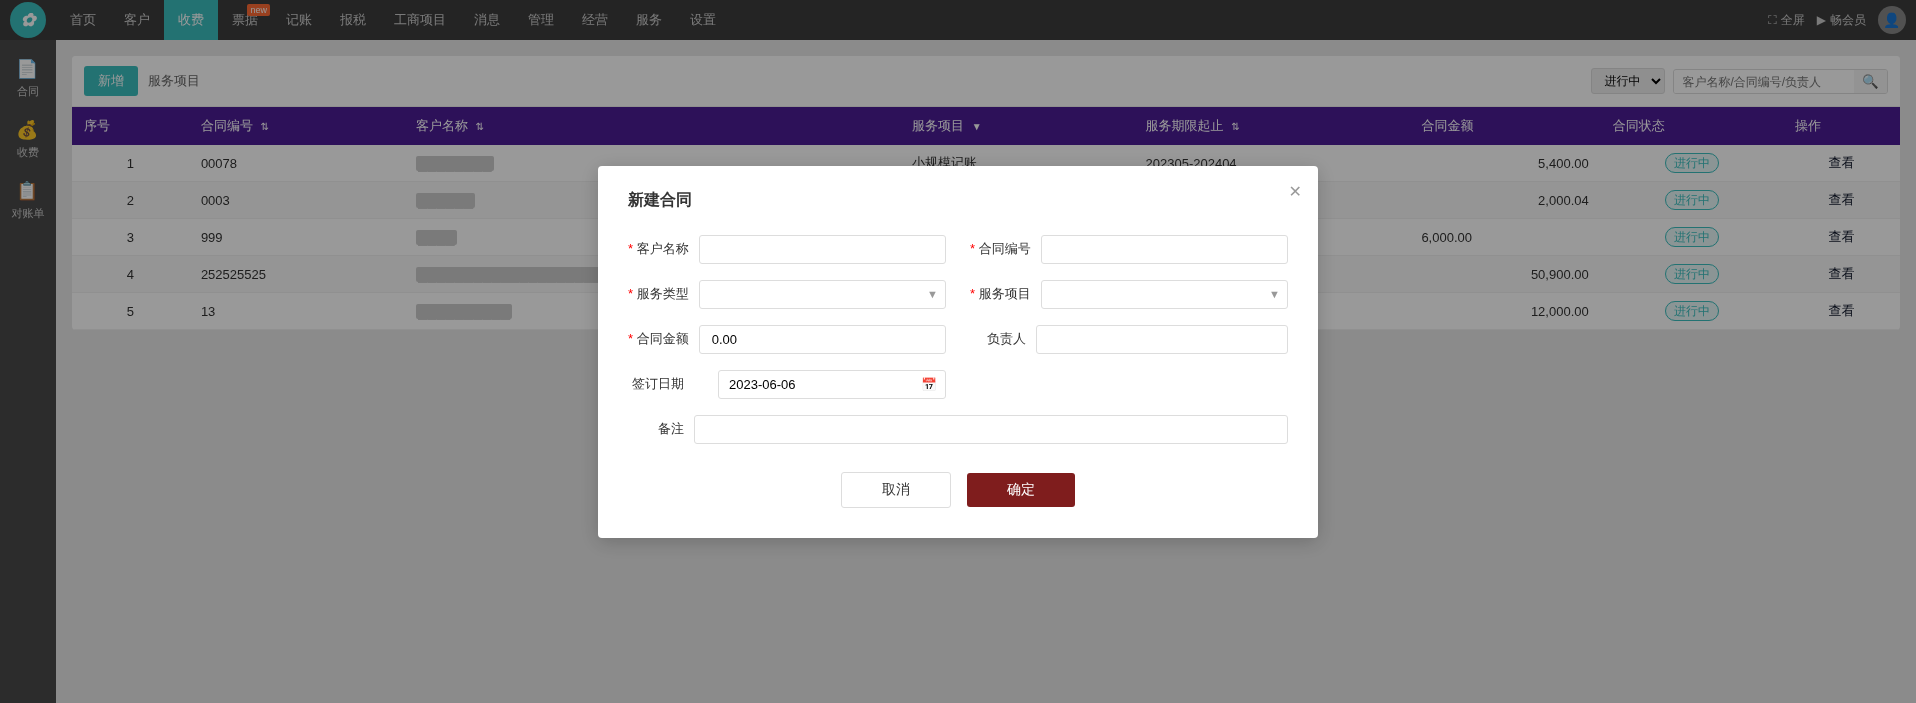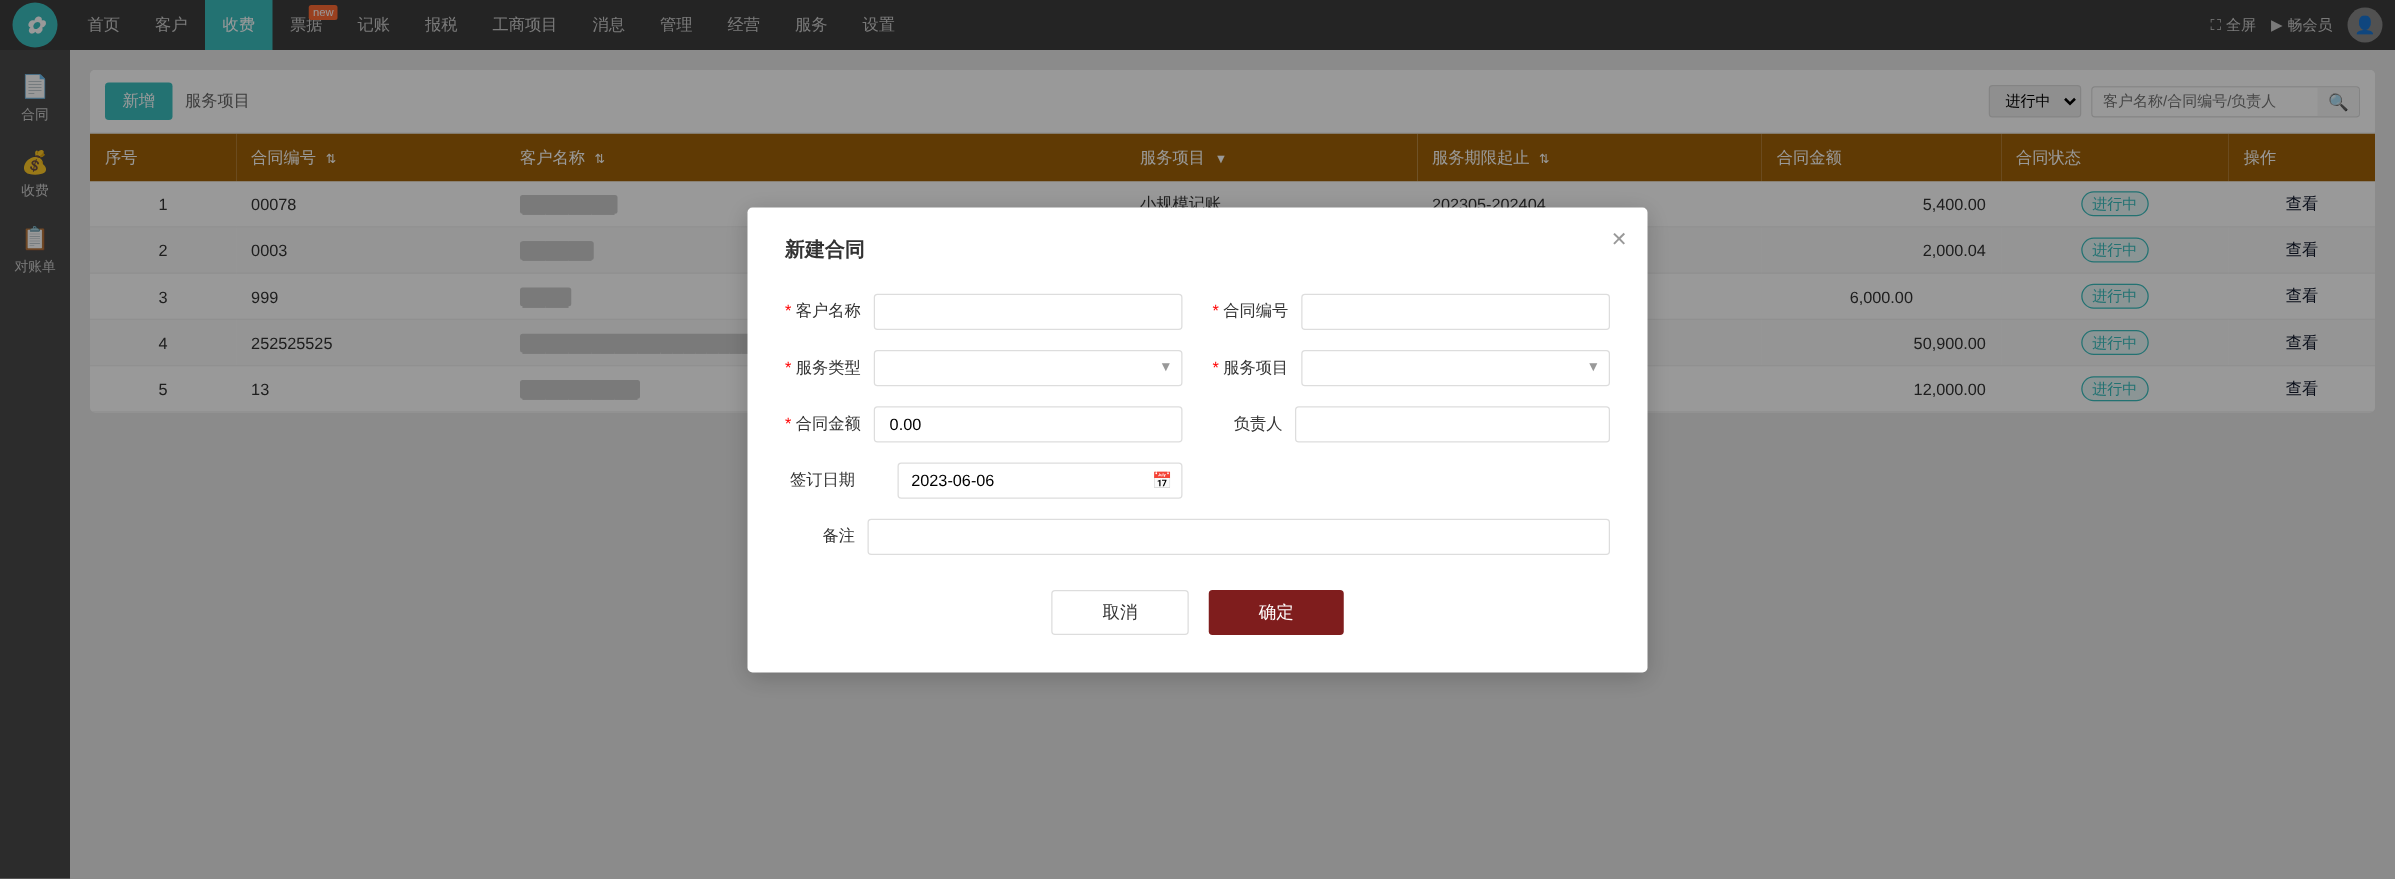--- a/index.html
+++ b/index.html
@@ -127,39 +127,39 @@
       display: flex; align-items: center; gap: 8px;
     }
     .status-select {
       padding: 4px 8px;
       border: 1px solid #ddd;
       border-radius: 3px;
       font-size: 12px;
       cursor: pointer;
     }
     .search-box {
-      display: flex; align-items: center;
+      display: flex; align-items: flex-end;
       border: 1px solid #ddd;
       border-radius: 3px;
       overflow: hidden;
     }
     .search-box input {
       border: none; outline: none; padding: 4px 8px; font-size: 12px; width: 180px;
     }
     .search-box .search-icon-btn {
       padding: 4px 8px; cursor: pointer; color: #888; background: #f5f5f5; border: none;
     }
 
     
     .contract-table {
       width: 100%;
       border-collapse: collapse;
     }
     .contract-table thead tr {
-      background: #a16207;
+      background: #4c1d95;
       color: white;
     }
     .contract-table thead th {
       padding: 10px 12px;
       text-align: left;
       font-weight: normal;
       font-size: 13px;
       white-space: nowrap;
     }
     .contract-table thead th .sort-icon { font-size: 10px; margin-left: 4px; }
@@ -256,20 +256,21 @@
       font-size: 13px;
       outline: none;
     }
     .date-wrapper .cal-icon {
       position: absolute; right: 8px; top: 50%; transform: translateY(-50%);
       color: #999; pointer-events: none; font-size: 13px;
     }
     .modal-footer {
       display: flex; justify-content: center; gap: 16px;
       margin-top: 28px;
+      align-items: center;
     }
     .btn-cancel {
       padding: 8px 40px;
       border: 1px solid #ddd;
       background: #fff;
       color: #333;
       border-radius: 3px;
       cursor: pointer;
       font-size: 14px;
     }
@@ -411,21 +412,21 @@
       <td style="text-align:right;">2,000.04</td>
       <td class="center"><span class="status-tag">进行中</span></td>
       <td class="center"><a class="action-link">查看</a></td>
     </tr>
             <tr>
       <td class="center">3</td>
       <td>999</td>
       <td><span style="background:#ccc; color:#ccc; border-radius:2px; padding:0 2px;">████</span></td>
       <td>小规模记账</td>
       <td>202305-202404</td>
-      <td style="text-align:center;">6,000.00</td>
+      <td style="text-align:left;">6,000.00</td>
       <td class="center"><span class="status-tag">进行中</span></td>
       <td class="center"><a class="action-link">查看</a></td>
     </tr>
             <tr>
       <td class="center">4</td>
       <td>252525525</td>
       <td><span style="background:#ccc; color:#ccc; border-radius:2px; padding:0 2px;">████████████████████</span></td>
       <td>一般纳税人...</td>
       <td>201807-202403</td>
       <td style="text-align:right;">50,900.00</td>

